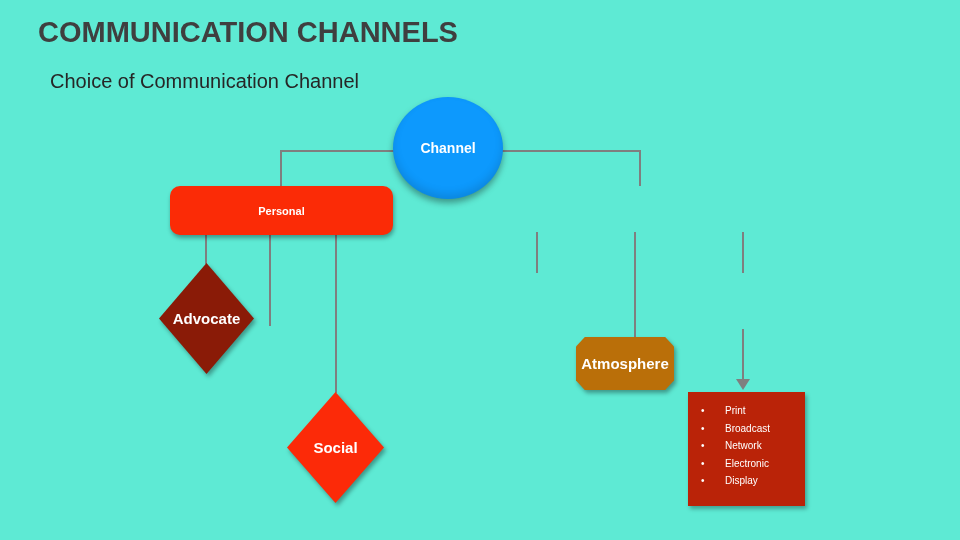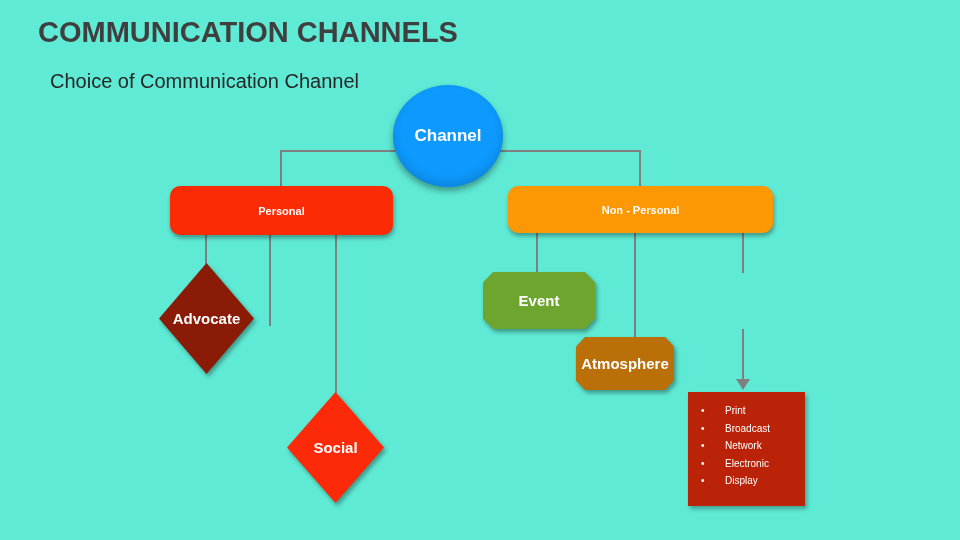--- a/index.html
+++ b/index.html
@@ -14,22 +14,22 @@
   .page-subtitle {
     position:absolute; left:38px; top:58px; font-size:20px; font-weight:normal;
     color:#262626; margin:12px;
   }
   .line { position:absolute; }
   .node {
     position:absolute; display:flex; align-items:center; justify-content:center;
     color:#ffffff; font-weight:bold; text-align:center;
   }
   .circle {
-    left:393px; top:85px; width:110px; height:102px; border-radius:50%;
-    font-size:17px;
+    left:393px; top:97px; width:110px; height:102px; border-radius:50%;
+    font-size:14px;
     box-shadow:0 4px 6px rgba(0,0,0,0.35), inset 0 -5px 8px rgba(0,0,0,0.12);
   }
   .branch { font-size:11px; border-radius:10px; box-shadow:1px 3px 4px rgba(0,0,0,0.35); }
   .branch.personal { left:170px; top:186px; width:223px; height:49px; }
   .branch.nonpersonal { left:508px; top:186px; width:265px; height:47px; }
   .shape-wrap { position:absolute; filter:drop-shadow(2px 3px 2px rgba(0,0,0,0.35)); }
   .shape {
     width:100%; height:100%; display:flex; align-items:center; justify-content:center;
     color:#fff; font-weight:bold; font-size:15px;
   }
@@ -87,40 +87,32 @@
   <div class="line l-media-arrow" style="background-color: rgb(127, 127, 127);"></div>
   <div class="arrow-head" style="background-color: rgb(127, 127, 127);"></div>
 
   <div class="node circle" style="background-color: rgb(13, 153, 253);">
     <span>Channel</span>
   </div>
 
   <div class="node branch personal" style="background-color: rgb(251, 43, 6);">
     <span>Personal</span>
   </div>
-  <div class="node branch nonpersonal" style="background-color: rgb(252, 152, 3);">
-    <span>Non - Personal</span>
-  </div>
 
   <div class="shape-wrap wrap-advocate">
     <div class="shape diamond" style="background-color: rgb(138, 27, 7);">
       <span>Advocate</span>
     </div>
   </div>
   <div class="shape-wrap wrap-social">
     <div class="shape diamond" style="background-color: rgb(252, 42, 8);">
       <span>Social</span>
     </div>
   </div>
 
-  <div class="shape-wrap wrap-event">
-    <div class="shape oct" style="background-color: rgb(110, 165, 47);">
-      <span>Event</span>
-    </div>
-  </div>
   <div class="shape-wrap wrap-atmosphere">
     <div class="shape oct" style="background-color: rgb(186, 111, 9);">
       <span>Atmosphere</span>
     </div>
   </div>
 
   <div class="media-list" style="background-color: rgb(186, 35, 8);">
     <ul>
       <li>Print</li>
       <li>Broadcast</li>

